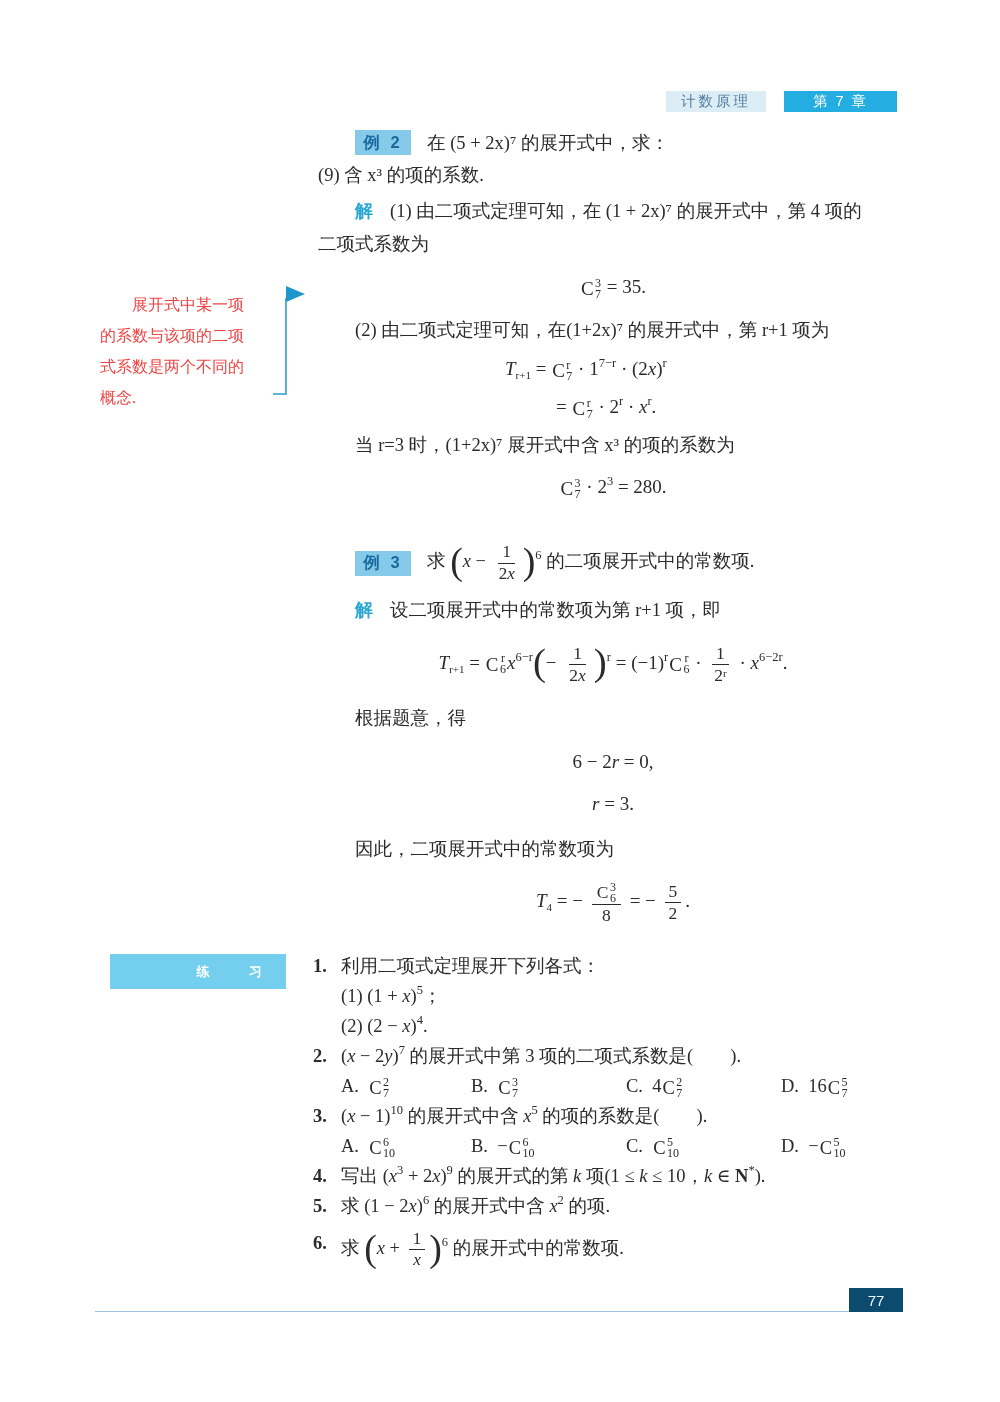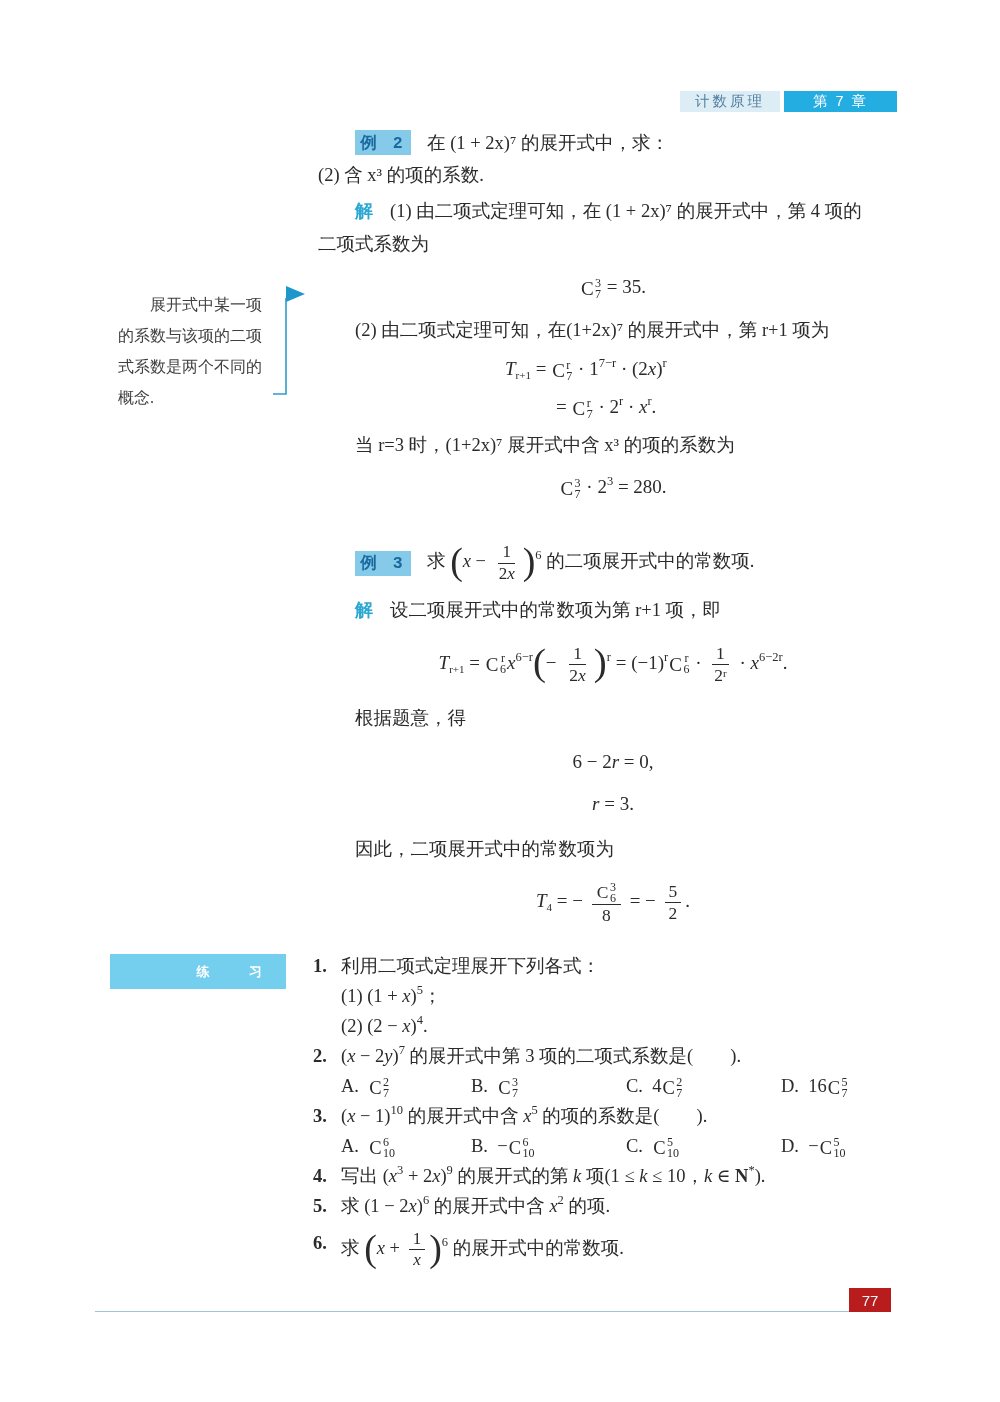--- a/index.html
+++ b/index.html
@@ -1,36 +1,36 @@
 <!DOCTYPE html>
 <html><head>
 <meta charset="utf-8">
 <style>
   html,body{margin:0;padding:0;background:#ffffff;}
   .page{position:relative;width:1000px;height:1402px;background:#ffffff;overflow:hidden;
         font-family:"Liberation Serif","DejaVu Serif",serif;color:#2b2b2b;}
 
   
-  .page-header{position:absolute;top:91px;left:0;width:897px;display:flex;justify-content:flex-end;gap:4px;
+  .page-header{position:absolute;top:91px;left:0;width:897px;display:flex;justify-content:flex-end;gap:18px;
                font-family:"Liberation Sans","DejaVu Sans",sans-serif;font-size:14.5px;line-height:21px;}
   .hdr-unit{background:#dcedf6;color:#527e9e;padding:0 15px;letter-spacing:3px;}
   .hdr-chapter{background:#24ade0;color:#ffffff;padding:0 29px;letter-spacing:2px;}
 
   
   .sidenote{position:absolute;left:100px;top:289px;width:150px;font-size:16px;line-height:31px;
-            color:#404040;text-indent:2em;margin-left:18px;}
+            color:#ef4444;text-indent:2em;}
   .flagmark{position:absolute;left:272px;top:284px;}
 
   
   .ex2{position:absolute;left:318px;top:126px;width:590px;}
   .ex3{position:absolute;left:318px;top:538px;width:590px;}
   .para{margin:0;font-size:18.5px;line-height:33px;}
   .indent{text-indent:2em;}
   .exhead{display:flex;align-items:center;margin:0;font-size:18.5px;min-height:33px;}
-  .exhead .exlabel{margin-left:37px;font-family:Liberation Mono, monospace;}
+  .exhead .exlabel{margin-left:37px;}
   .exlabel{display:inline-flex;align-items:center;justify-content:center;width:56px;height:25px;flex:0 0 56px;
            background:#85cbe9;color:#19699f;font-family:"Liberation Sans","DejaVu Sans",sans-serif;
            font-size:16.5px;font-weight:bold;letter-spacing:3px;margin-right:16px;text-indent:0;}
   .solve{color:#2ba8d2;font-family:"Liberation Sans","DejaVu Sans",sans-serif;font-weight:bold;
          font-size:18px;margin-right:17px;}
 
   
   .formula{font-size:19px;line-height:26px;margin:10px 0;white-space:pre-wrap;}
   .center{text-align:center;}
   .fm{white-space:pre-wrap;}
@@ -53,21 +53,21 @@
           display:flex;align-items:center;justify-content:flex-end;letter-spacing:18px;padding-right:6px;
           box-sizing:border-box;}
   .exercises{position:absolute;left:313px;top:952px;width:600px;font-size:18.5px;}
   .q{position:relative;padding-left:28px;line-height:29px;margin-bottom:1px;}
   .qnum{position:absolute;left:0;top:0;font-weight:bold;font-family:"Liberation Serif",serif;}
   .choices{display:grid;grid-template-columns:130px 155px 155px auto;padding-left:28px;line-height:29px;margin-bottom:1px;}
   .q.tall{padding-top:7px;padding-bottom:7px;}
 
   
   .footline{position:absolute;left:95px;top:1311px;width:796px;height:1px;background:#9fc4da;}
-  .pagenum{position:absolute;left:849px;top:1288px;width:42px;height:24px;background:#b91c1c;color:#eafaff;
+  .pagenum{position:absolute;left:849px;top:1288px;width:54px;height:24px;background:#0c4a6e;color:#eafaff;
            display:flex;align-items:center;justify-content:center;
            font-family:"Liberation Sans","DejaVu Sans",sans-serif;font-size:15px;}
 </style>
 </head>
 <body>
 
 <div class="page">
 
   <header class="page-header">
     <span class="hdr-unit">计数原理</span>
@@ -78,23 +78,23 @@
     <span>展开式中某一项的系数与该项的二项式系数是两个不同的概念.</span>
   </aside>
   <svg class="flagmark" width="36" height="118" viewBox="0 0 36 118">
     <path d="M14 14 L14 110 L1 110" fill="none" stroke="#2f9dc9" stroke-width="1.6"></path>
     <path d="M14 2 L33 10 L14 18 Z" fill="#1f97cb"></path>
   </svg>
 
   <section class="ex2">
     <div class="exhead">
       <span class="exlabel">例 2</span>
-      <span>在 (1 + 2x)⁷ 的展开式中，求：</span>
+      <span>在 (5 + 2x)⁷ 的展开式中，求：</span>
     </div>
-    <p class="para">(2) 含 x³ 的项的系数.</p>
+    <p class="para">(9) 含 x³ 的项的系数.</p>
     <p class="para indent" style="margin-top:3px"><span class="solve">解</span><span>(1) 由二项式定理可知，在 (1 + 2x)⁷ 的展开式中，第 4 项的</span></p>
     <p class="para">二项式系数为</p>
     <div class="formula center" style="margin:13px 0"><span class="cnk"><span class="cbase">C</span><span class="ss"><span>3</span><span>7</span></span></span><span> = 35.</span></div>
     <p class="para indent" style="margin-top:14px">(2) 由二项式定理可知，在(1+2x)⁷ 的展开式中，第 r+1 项为</p>
     <div class="formula" style="margin:9px 0 0 187px"><i>T</i><sub>r+1</sub><span> = </span><span class="cnk"><span class="cbase">C</span><span class="ss"><span>r</span><span>7</span></span></span><span> · 1</span><sup>7−r</sup><span> · (2</span><i>x</i><span>)</span><sup>r</sup></div>
     <div class="formula" style="margin:12px 0 0 238px"><span>= </span><span class="cnk"><span class="cbase">C</span><span class="ss"><span>r</span><span>7</span></span></span><span> · 2</span><sup>r</sup><span> · </span><i>x</i><sup>r</sup><span>.</span></div>
     <p class="para indent" style="margin-top:9px">当 r=3 时，(1+2x)⁷ 展开式中含 x³ 的项的系数为</p>
     <div class="formula center" style="margin:12px 0"><span class="cnk"><span class="cbase">C</span><span class="ss"><span>3</span><span>7</span></span></span><span> · 2</span><sup>3</sup><span> = 280.</span></div>
   </section>
 

